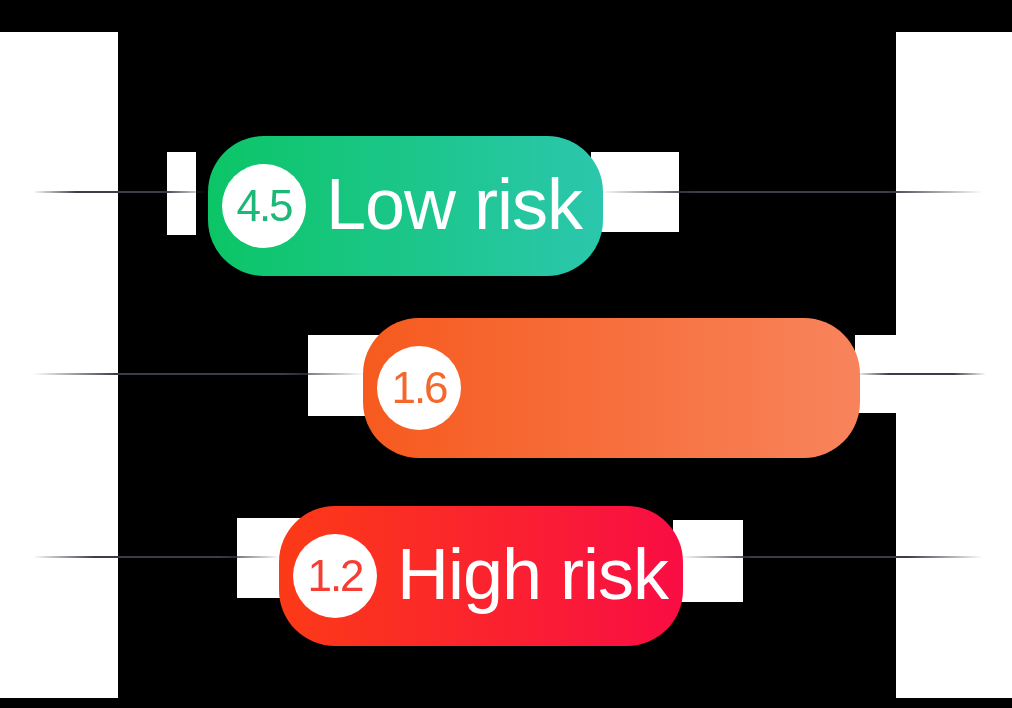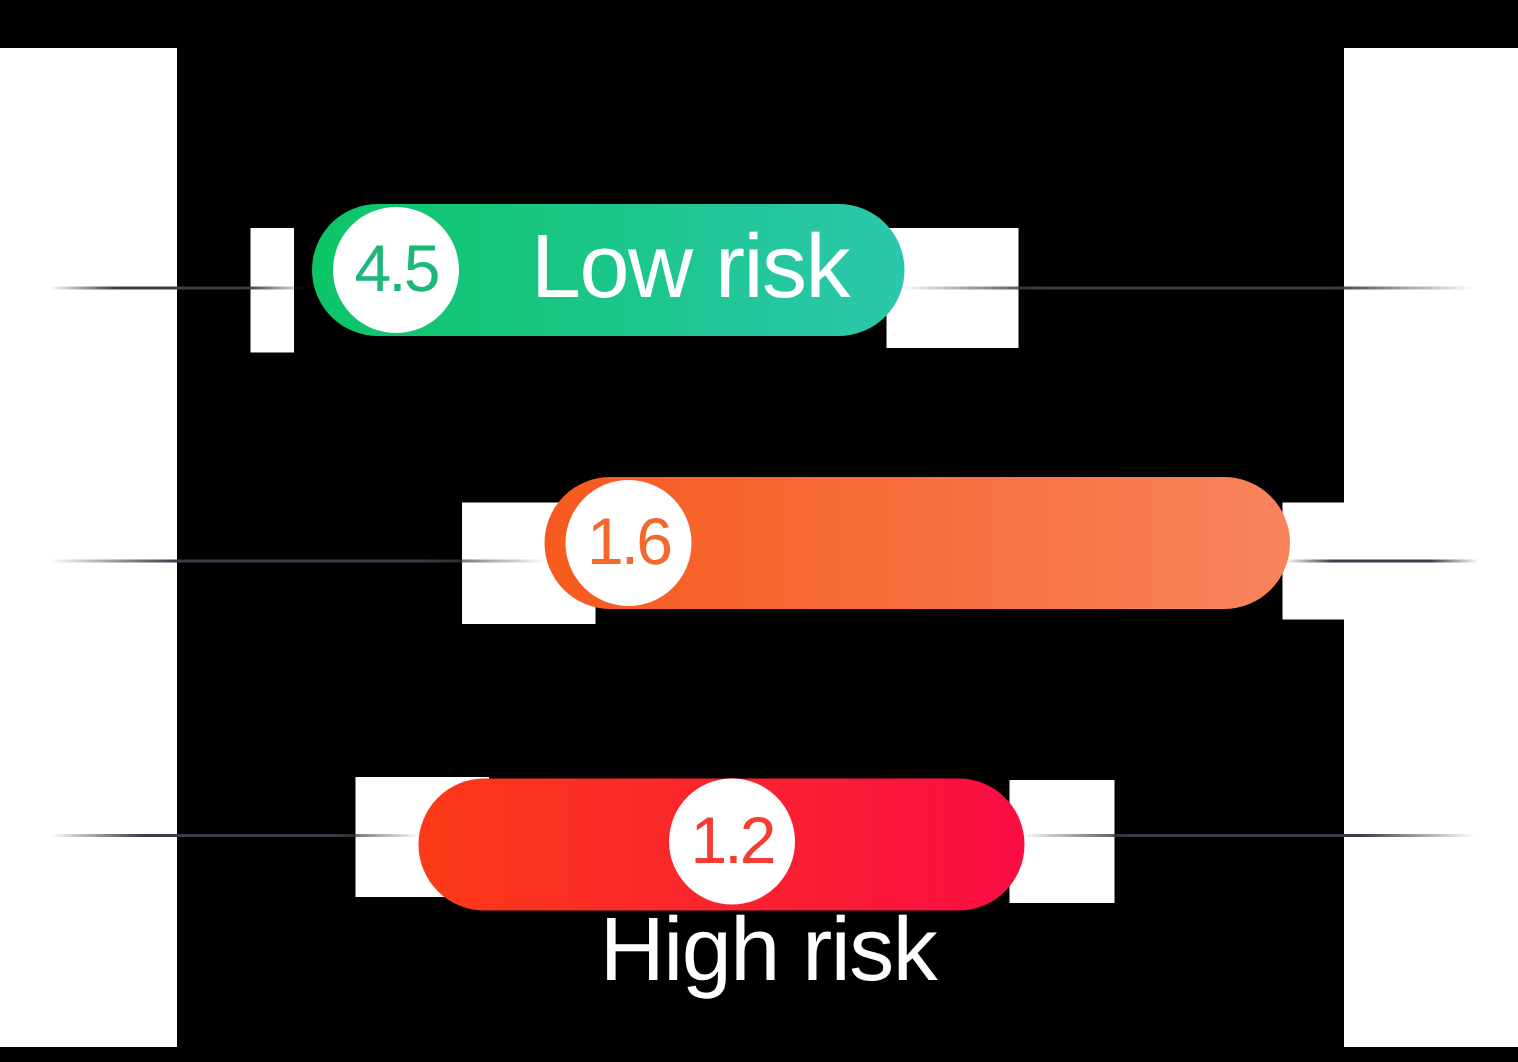--- a/index.html
+++ b/index.html
@@ -26,36 +26,36 @@
     background:linear-gradient(90deg, rgba(61,61,73,0) 0%, var(--line,#3d3d49) 25%, var(--line,#3d3d49) 75%, rgba(61,61,73,0) 100%);
   }
   .l1a{left:33px;top:191px;width:175px;}
   .l1b{left:600px;top:191px;width:383px;}
   .l2a{left:33px;top:373px;width:331px;}
   .l2b{left:856px;top:373px;width:130px;}
   .l3a{left:33px;top:556px;width:247px;}
   .l3b{left:680px;top:556px;width:303px;}
   
   .pill{
-    position:absolute;height:88px;border-radius:56px;z-index:3;
+    position:absolute;height:140px;border-radius:56px;z-index:3;
     display:flex;align-items:center;box-sizing:border-box;padding-left:14px;
     background:linear-gradient(90deg, var(--g1), var(--g2));
   }
   .p1{left:208px;top:136px;width:395px;}
   .p2{left:363px;top:318px;width:497px;}
-  .p3{left:279px;top:519px;width:404px;flex-direction:column;}
+  .p3{left:279px;top:506px;width:404px;}
   .score{
     width:84px;height:84px;border-radius:50%;background:#fff;flex:0 0 auto;
     display:flex;align-items:center;justify-content:center;
   }
   .score span{
     color:var(--sc,#333);font-size:44px;font-weight:500;letter-spacing:-2px;line-height:1;
   }
   .label{
-    color:#fff;font-size:60px;font-weight:500;margin-left:48px;
+    color:#fff;font-size:72px;font-weight:500;margin-left:20px;
     white-space:nowrap;letter-spacing:-1px;line-height:1;padding-bottom:4px;
   }
 </style>
 </head>
 <body>
 
 <div class="stage" style="--bg: #000000; --panel: #ffffff; --line: #3d3d49;">
 
   <div class="vbar left"></div>
   <div class="vbar right"></div>

